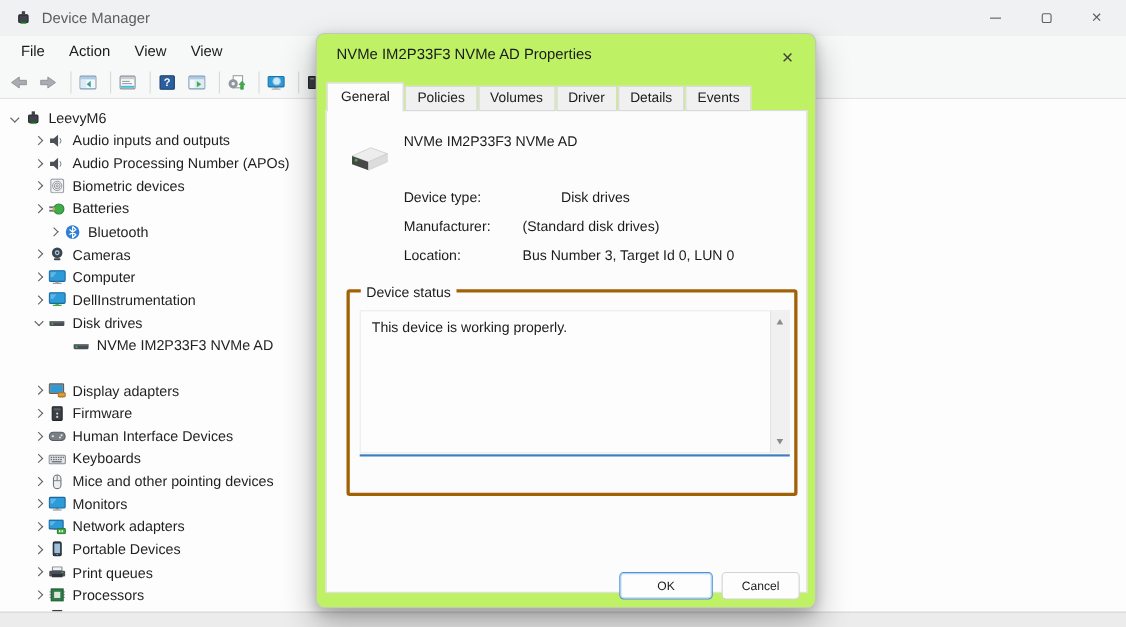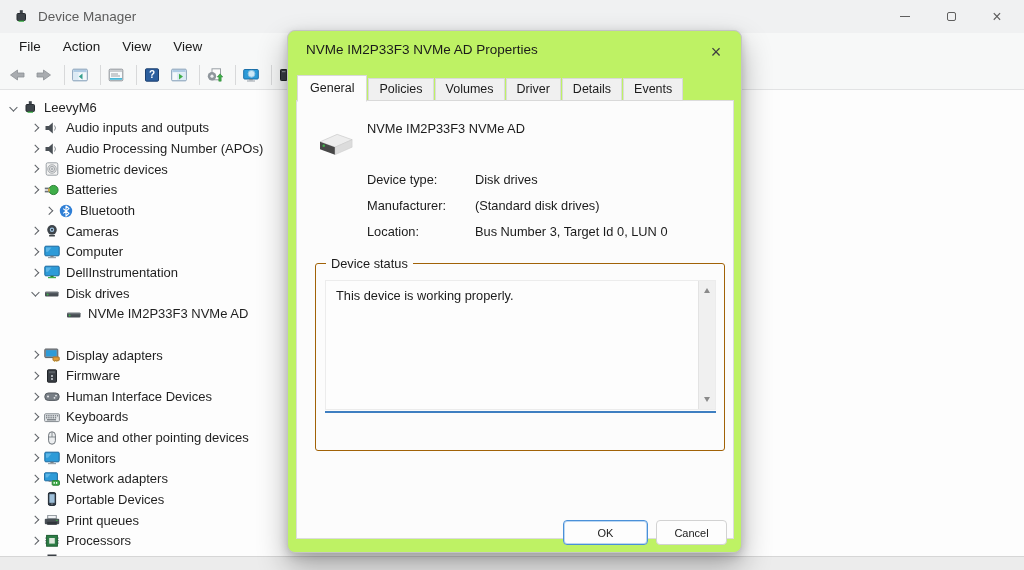--- a/index.html
+++ b/index.html
@@ -49,21 +49,21 @@
     padding:3px 10px 4px;margin-right:1px;}
   .tab.active{background:#fcfcfc;border-bottom:1px solid #fcfcfc;padding:5px 12px 6px;position:relative;top:1px;z-index:3;}
   .tabpage{position:absolute;left:8px;top:69px;width:438px;height:439px;background:#fcfcfc;border:1px solid #dcdcdc;}
 
   .dev-icon{position:absolute;left:16px;top:28px;width:44px;height:30px;}
   .dev-name{position:absolute;left:70px;top:20px;font-size:12.8px;color:#1b1b1b;}
   .prow{position:absolute;left:70px;font-size:12.8px;color:#1b1b1b;display:flex;}
   .plabel{width:108px;flex:0 0 108px;}
   .pvalue{white-space:nowrap;}
 
-  .groupbox{position:absolute;left:18px;top:162px;width:410px;height:188px;border:1px solid #a16207;border-radius:3px;}
+  .groupbox{position:absolute;left:18px;top:162px;width:410px;height:188px;border:3px solid #a16207;border-radius:3px;}
   .grouplabel{position:absolute;left:10px;top:-8px;background:#fcfcfc;padding:0 5px;font-size:12.8px;color:#1b1b1b;}
   .statusbox{position:absolute;left:9px;top:16px;width:391px;height:130px;background:#fdfdfd;border:1px solid #ececec;}
   .statustext{position:absolute;left:10px;top:7px;right:26px;font-size:12.8px;color:#1b1b1b;}
   .sbar{position:absolute;right:0;top:0;width:17px;height:128px;background:#f0f0f0;border-left:1px solid #e3e3e3;}
   .sb-up,.sb-down{position:absolute;left:5px;width:0;height:0;border-left:3.5px solid transparent;border-right:3.5px solid transparent;}
   .sb-up{top:7px;border-bottom:5px solid #8a8a8a;}
   .sb-down{bottom:7px;border-top:5px solid #8a8a8a;}
   .focusline{position:absolute;left:9px;top:147px;width:391px;height:2px;background:#3f7fc1;}
 
   .btn{position:absolute;top:489px;height:25px;background:#fdfdfd;border:1px solid #d2d2d2;border-radius:4px;
@@ -527,21 +527,21 @@
 
   <div class="tabpage">
     <span class="dev-icon" id="dev-icon"><svg width="44" height="30" viewBox="0 0 40 28" xmlns="http://www.w3.org/2000/svg">
           <path d="M6 12 L22 5 L36 10 L20 17 Z" fill="#ededed" stroke="#c6c6c6" stroke-width="0.6"></path>
           <path d="M6 12 L20 17 L20 24 L6 19 Z" fill="#474747"></path>
           <path d="M20 17 L36 10 L36 17 L20 24 Z" fill="#dcdcdc" stroke="#c6c6c6" stroke-width="0.4"></path>
           <circle cx="9.5" cy="15.6" r="1.2" fill="#3fae49"></circle>
         </svg></span>
     <div class="dev-name">NVMe IM2P33F3 NVMe AD</div>
     <div id="props">
-        <div class="prow" style="top: 71px;">
+        <div class="prow" style="top: 71px; gap: 35px;">
           <span class="plabel">Device type:</span>
           <span class="pvalue">Disk drives</span>
         </div>
         <div class="prow" style="top: 97px;">
           <span class="plabel">Manufacturer:</span>
           <span class="pvalue">(Standard disk drives)</span>
         </div>
         <div class="prow" style="top: 123px;">
           <span class="plabel">Location:</span>
           <span class="pvalue">Bus Number 3, Target Id 0, LUN 0</span>

